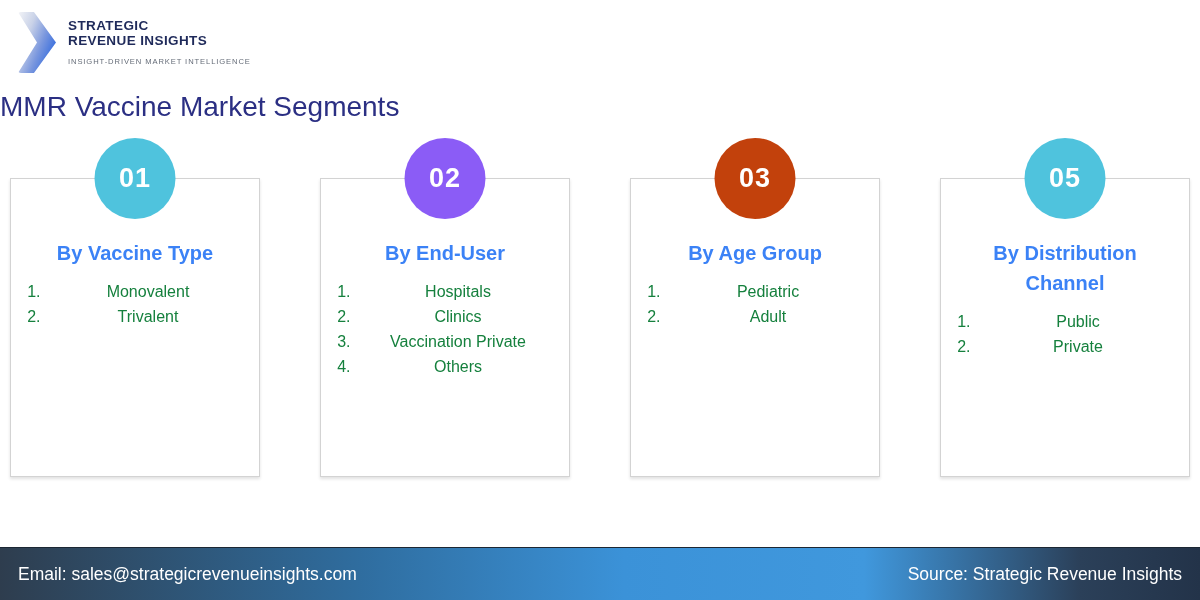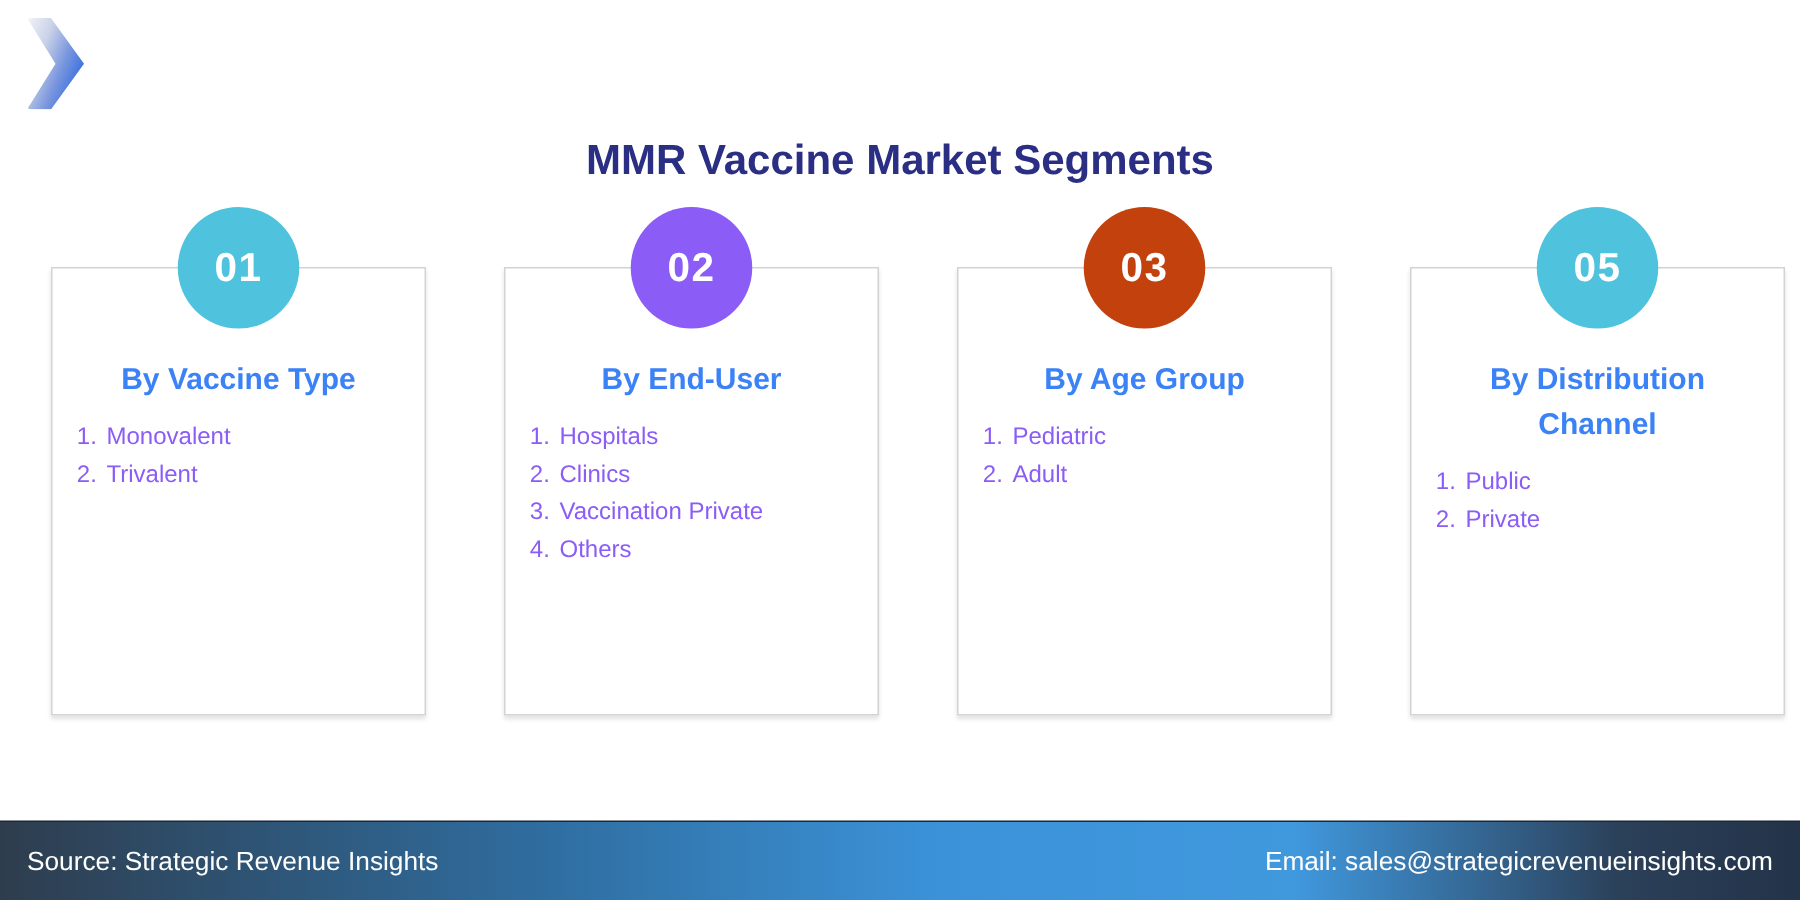--- a/index.html
+++ b/index.html
@@ -29,52 +29,51 @@
     font-size: 13.5px; line-height: 1.1; letter-spacing: 0.4px;
   }
   .tagline {
     margin-top: 9px;
     color: #646b77; font-size: 7.6px; letter-spacing: 0.9px;
   }
 
   
   h1.page-title {
     position: absolute; top: 91px; left: 0; width: 100%;
-    margin: 0; text-align: center;
-    color: #2b2f83; font-size: 28px; font-weight: bold;
+    margin: 0; 
+    color: #2b2f83; font-size: 28px; font-weight: normal;
   }
 
   
   .cards {
     position: absolute; top: 178px; left: 10px; width: 1180px;
     display: flex; justify-content: space-between;
   }
   .card {
     position: relative;
     width: 250px; height: 299px;
     background: #ffffff;
     border: 1px solid #d3d3d3;
     box-shadow: 0 2px 3px rgba(0,0,0,0.12);
-    margin-left: 24px;
   }
   .badge {
     position: absolute; top: -41px; left: 50%;
     transform: translateX(-50%);
     width: 81px; height: 81px; border-radius: 50%;
     display: flex; align-items: center; justify-content: center;
     color: #ffffff; font-size: 27px; font-weight: bold; letter-spacing: 1px;
   }
   .card-title {
     margin-top: 59px; padding: 0 18px;
     text-align: center;
     color: #3b82f6; font-size: 20px; font-weight: bold; line-height: 30px;
   }
   .card ol {
     margin: 11px 0 0 0; padding: 0 10px 0 34px;
-    color: #8b5cf6; font-size: 16px; line-height: 25px;
+    color: #15803d; font-size: 16px; line-height: 25px; text-align: center;
   }
   .card ol li { padding-left: 2px; }
 
   
   footer.bar {
     position: absolute; bottom: 0; left: 0;
     width: 100%; height: 53px;
     background: linear-gradient(90deg,
       #2e3d4e 0%, #2f6d9f 30%, #3b92d8 52%,
       #4098dd 72%, #2b4059 90%, #233349 100%);
@@ -82,20 +81,27 @@
     display: flex; align-items: center; justify-content: space-between;
     padding: 0 18px;
     color: #ffffff; font-size: 17.5px;
   }
 </style>
 </head>
 <body>
 
 <div class="logo">
   <div class="chevron"></div>
+  <div class="logo-text">
+    <div class="wordmark">
+      <div>STRATEGIC</div>
+      <div>REVENUE INSIGHTS</div>
+    </div>
+    <div class="tagline">INSIGHT-DRIVEN MARKET INTELLIGENCE</div>
+  </div>
 </div>
 
 <h1 class="page-title">MMR Vaccine Market Segments</h1>
 
 <div class="cards">
   <div class="card">
     <div class="badge" style="background: rgb(79, 195, 221);">01</div>
     <div class="card-title">By Vaccine Type</div>
     <ol>
         <li>Monovalent</li>
@@ -127,15 +133,15 @@
     <div class="badge" style="background: rgb(79, 195, 221);">05</div>
     <div class="card-title">By Distribution Channel</div>
     <ol>
         <li>Public</li>
         <li>Private</li>
       </ol>
   </div>
 </div>
 
 <footer class="bar">
+  <span>Email: sales@strategicrevenueinsights.com</span>
   <span>Source: Strategic Revenue Insights</span>
-  <span>Email: sales@strategicrevenueinsights.com</span>
 </footer>
 
 </body></html>

